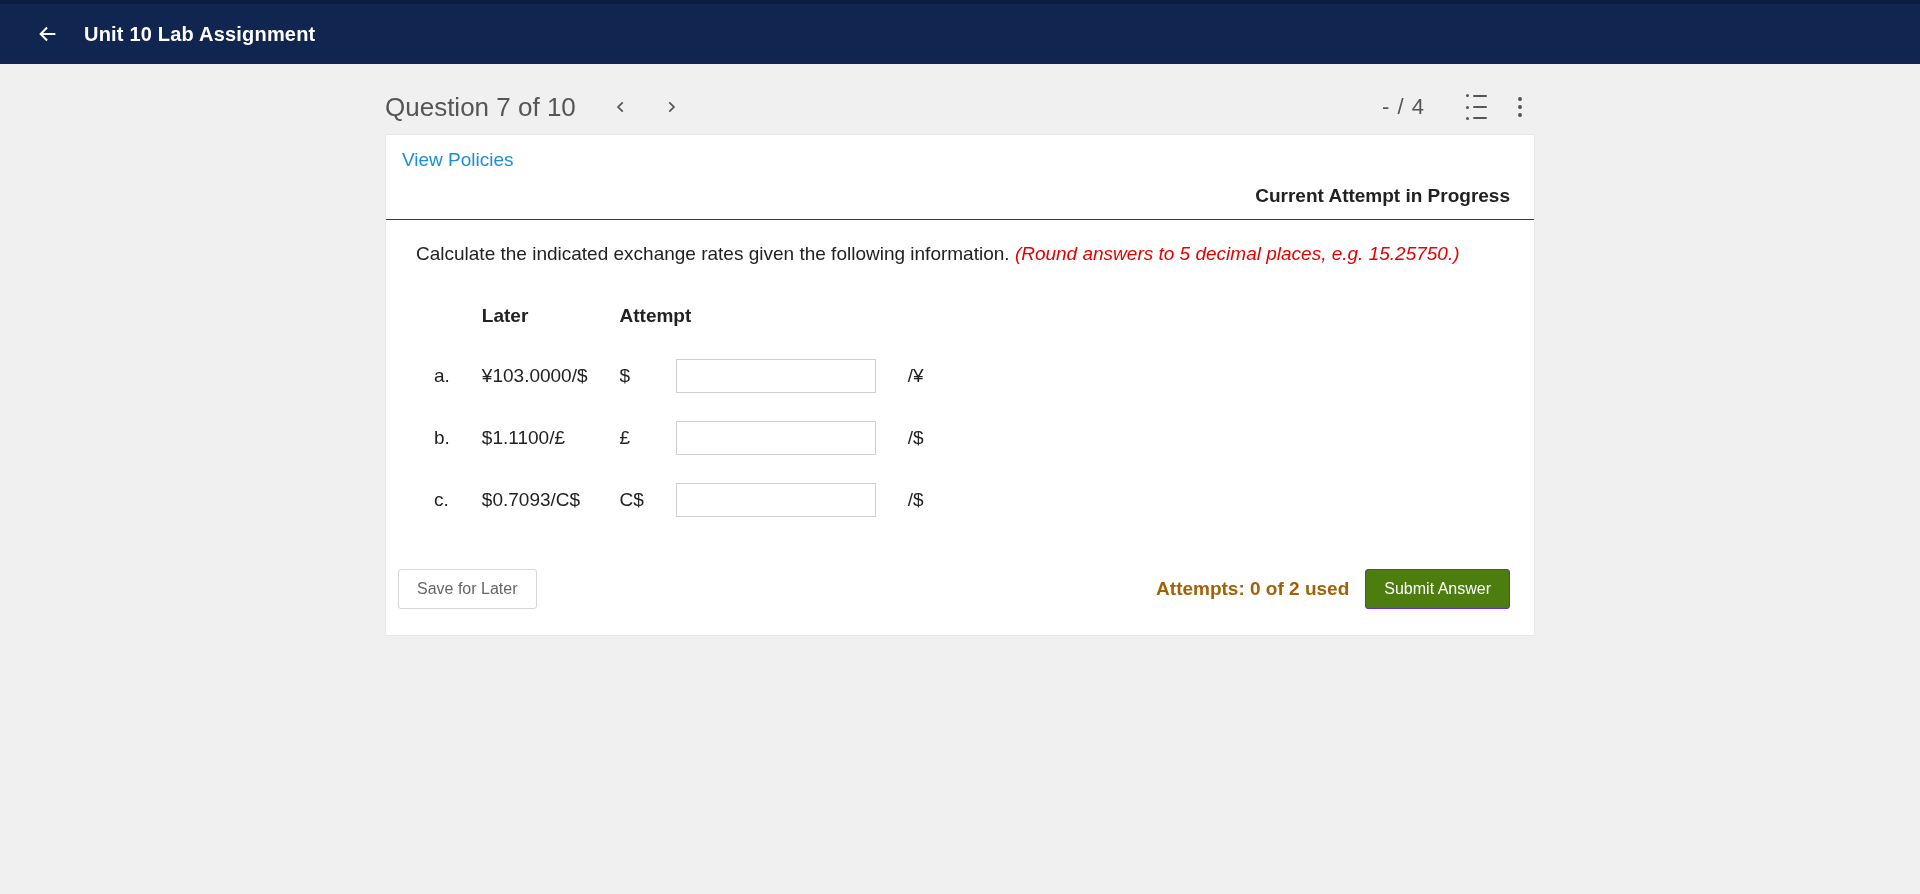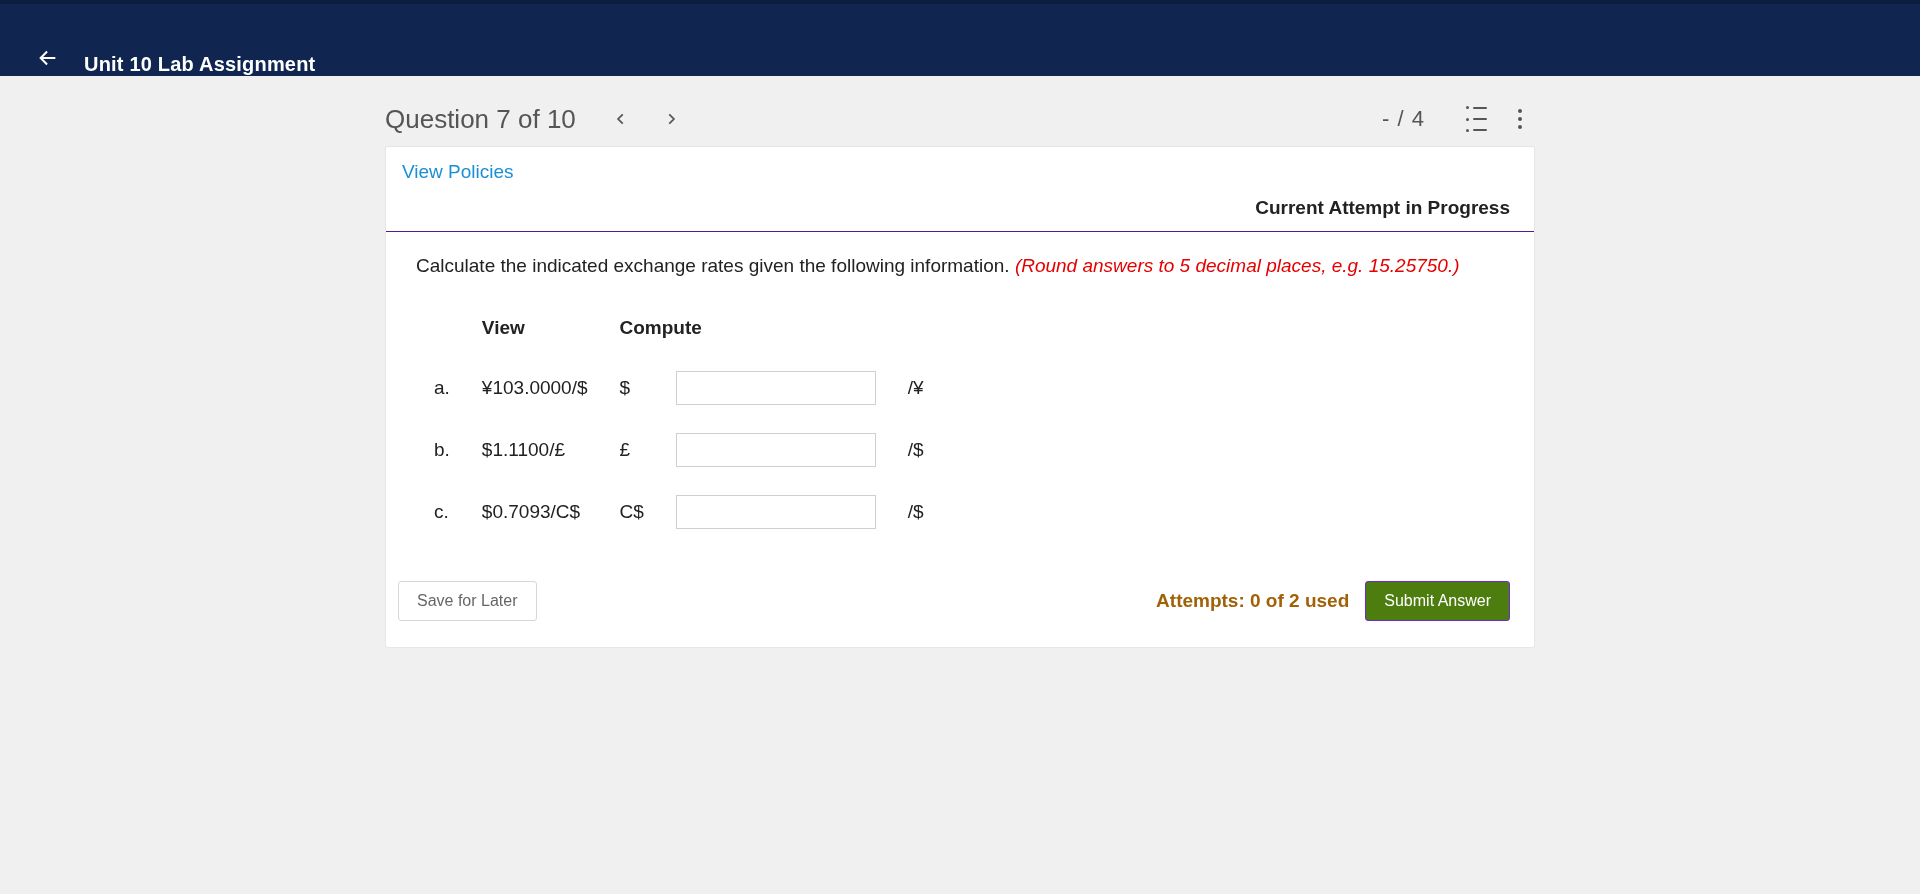--- a/index.html
+++ b/index.html
@@ -7,23 +7,23 @@
   body {
     font-family: "Segoe UI", "Helvetica Neue", Arial, sans-serif;
     background:#f0f0f0;
     color:#333;
     font-size:18px;
   }
   .top-strip { height:4px; background:#0b1e3d; }
   .top-bar {
     background:#102650;
     color:#fff;
-    height:72px;
+    height:60px;
     display:flex;
-    align-items:flex-end;
+    align-items:center;
     padding:0 30px;
   }
   .back-btn {
     width:36px; height:36px;
     display:flex; align-items:center; justify-content:center;
     cursor:pointer;
     margin-right:18px;
   }
   .back-btn svg { width:22px; height:22px; stroke:#fff; stroke-width:2.2; fill:none; }
   .top-title { font-weight:600; font-size:20px; letter-spacing:.2px; }
@@ -198,22 +198,22 @@
     <div class="card-body">
       <div class="instr">
         <span>Calculate the indicated exchange rates given the following information. </span>
         <span class="hint">(Round answers to 5 decimal places, e.g. 15.25750.)</span>
       </div>
 
       <table class="rates">
         <thead>
           <tr>
             <th></th>
-            <th>View</th>
-            <th colspan="3">Compute</th>
+            <th>Later</th>
+            <th colspan="3">Attempt</th>
           </tr>
         </thead>
         <tbody>
           <tr>
             <td class="lbl-letter">a.</td>
             <td class="label">¥103.0000/$</td>
             <td class="prefix">$</td>
             <td><input class="ans" type="text" value="" style=""></td>
             <td class="suffix">/¥</td>
           </tr>

